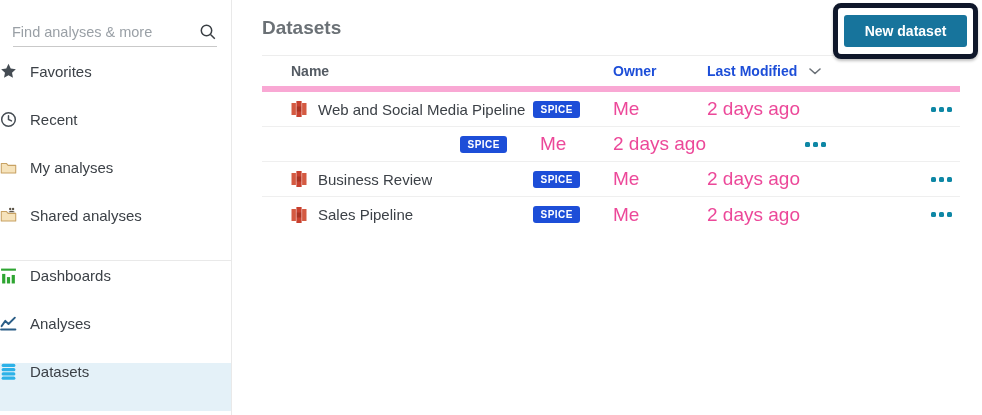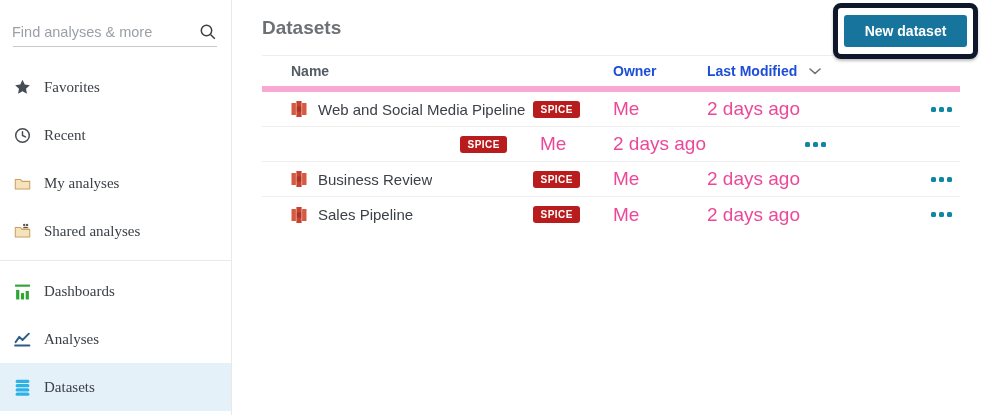--- a/index.html
+++ b/index.html
@@ -10,21 +10,21 @@
   
   .sidebar { width:232px; min-width:232px; height:100%; border-right:1px solid #e9e9e9;
     display:flex; flex-direction:column; background:#fff; }
   .search-wrap { margin:21px 14px 0 13px; height:26px; display:flex; align-items:center;
     border-bottom:1px solid #c9c9c9; padding-bottom:4px;justify-content:flex-end; }
   .search-input { flex:1; border:none; outline:none; font-size:14.5px; color:#3c4147;
     font-family:inherit; background:transparent; }
   .search-input::placeholder { color:#9aa0a6; }
   .search-icon { width:18px; height:18px; flex:none; }
   .nav { margin-top:16px; }
-  .nav-item { height:48px; display:flex; align-items:center; padding-left:14px; cursor:pointer;font-family:Liberation Serif, serif; }
+  .nav-item { height:48px; display:flex; align-items:flex-start; padding-left:0; cursor:pointer; }
   .nav-item.selected { background:#e4f1f8; }
   .nav-icon { width:17px; height:17px; flex:none; margin-right:13px; display:flex;
     align-items:center; justify-content:center; }
   .nav-label { font-size:15px; color:#3c4147; }
   .divider { border-top:1px solid #e9e9e9; margin-top:5px; }
   .nav2 { margin-top:6px; }
 
   
   .main { flex:1; position:relative; padding:0 22px 0 30px; }
   .page-title { margin-top:17px; font-size:19px; font-weight:bold; color:#6b7176; }
@@ -43,21 +43,21 @@
     align-items:center; height:35px; }
   .trow.head { height:36px; border-bottom:6px solid #f9a8d4; }
   .trow.data { border-bottom:1px solid #efefef; }
   .trow.data:last-child { border-bottom:none; }
   .cell-name { display:flex; align-items:center; padding-left:29px; min-width:0; }
   .head .cell-name { font-size:14px; font-weight:bold; color:#545b63; }
   .col-head { font-size:14px; font-weight:bold; color:#1d4ed8; display:flex; align-items:center; }
   .ds-icon { width:16px; height:16px; flex:none; margin-right:11px; }
   .row-name { font-size:15px; color:#3c4147; white-space:nowrap; overflow:hidden; }
   .cell-badge { display:flex; justify-content:flex-end; padding-right:33px; }
-  .spice-badge { background:#b91c1c; color:#fff; font-size:10px; font-weight:bold;
+  .spice-badge { background:#1d4ed8; color:#fff; font-size:10px; font-weight:bold;
     letter-spacing:0.5px; border-radius:3px; padding:4px 7px 3px; line-height:1; }
   .cell-gray { font-size:19px; color:#ec4899; }
   .sort-chevron { margin-left:12px; display:inline-flex; }
   .cell-actions { display:flex; justify-content:center; }
   .dots { display:flex; gap:3px; cursor:pointer; padding:4px 2px; }
   .dots i { width:5px; height:5px; background:#0e87a5; border-radius:1.5px; display:block; }
 </style>
 </head>
 <body>
 

